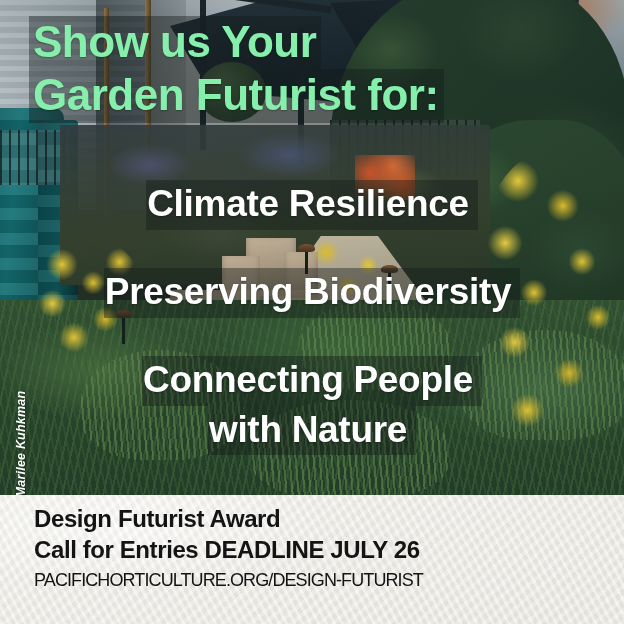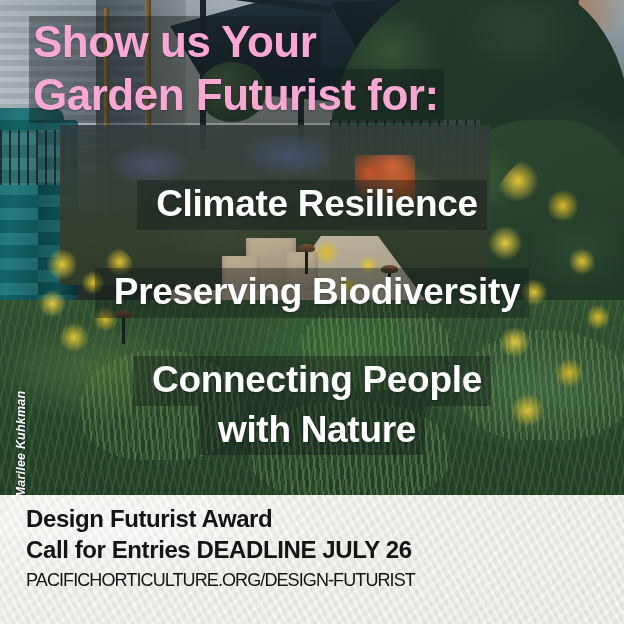--- a/index.html
+++ b/index.html
@@ -248,21 +248,21 @@
   
   .headline {
     position: absolute;
     left: 29px;
     top: 16px;
     width: 566px;
   }
   .hl-line {
     display: table;
     background: rgba(18,24,26,0.40);
-    color: #f9a8d4;
+    color: #86efac;
     font-size: 44px;
     font-weight: bold;
     line-height: 1.12;
     letter-spacing: -0.5px;
     padding: 1px 5px 3px 4px;
     white-space: nowrap;
     text-shadow: 0 1px 2px rgba(0,0,0,0.28);
   }
 
   .mid-block {
@@ -272,21 +272,21 @@
     text-align: center;
   }
   .mid-line {
     display: inline-block;
     background: rgba(18,26,24,0.40);
     color: #ffffff;
     font-size: 37px;
     font-weight: bold;
     line-height: 1.18;
     letter-spacing: -0.3px;
-    padding: 2px 9px 4px 19px;
+    padding: 2px 9px 4px 1px;
     white-space: nowrap;
     text-shadow: 0 1px 2px rgba(0,0,0,0.3);
   }
   #mid-1 { top: 180px; }
   #mid-2 { top: 268px; }
   #mid-3 { top: 356px; }
 
   
   .credit {
     position: absolute;
@@ -322,21 +322,21 @@
     left: 0; top: 0; width: 624px; height: 129px;
     background:
       repeating-linear-gradient(62deg, rgba(255,255,255,0.45) 0 3px, rgba(208,206,200,0.18) 3px 7px),
       repeating-linear-gradient(-41deg, rgba(255,255,255,0.35) 0 4px, rgba(200,198,192,0.12) 4px 9px);
     opacity: 0.8;
     pointer-events: none;
   }
 
   .footer-text {
     position: absolute;
-    left: 26px;
+    left: 34px;
     top: 9px;
     color: #141414;
   }
   .ft-l1 {
     font-size: 24px;
     font-weight: bold;
     letter-spacing: -0.4px;
     line-height: 1.22;
     white-space: nowrap;
   }

